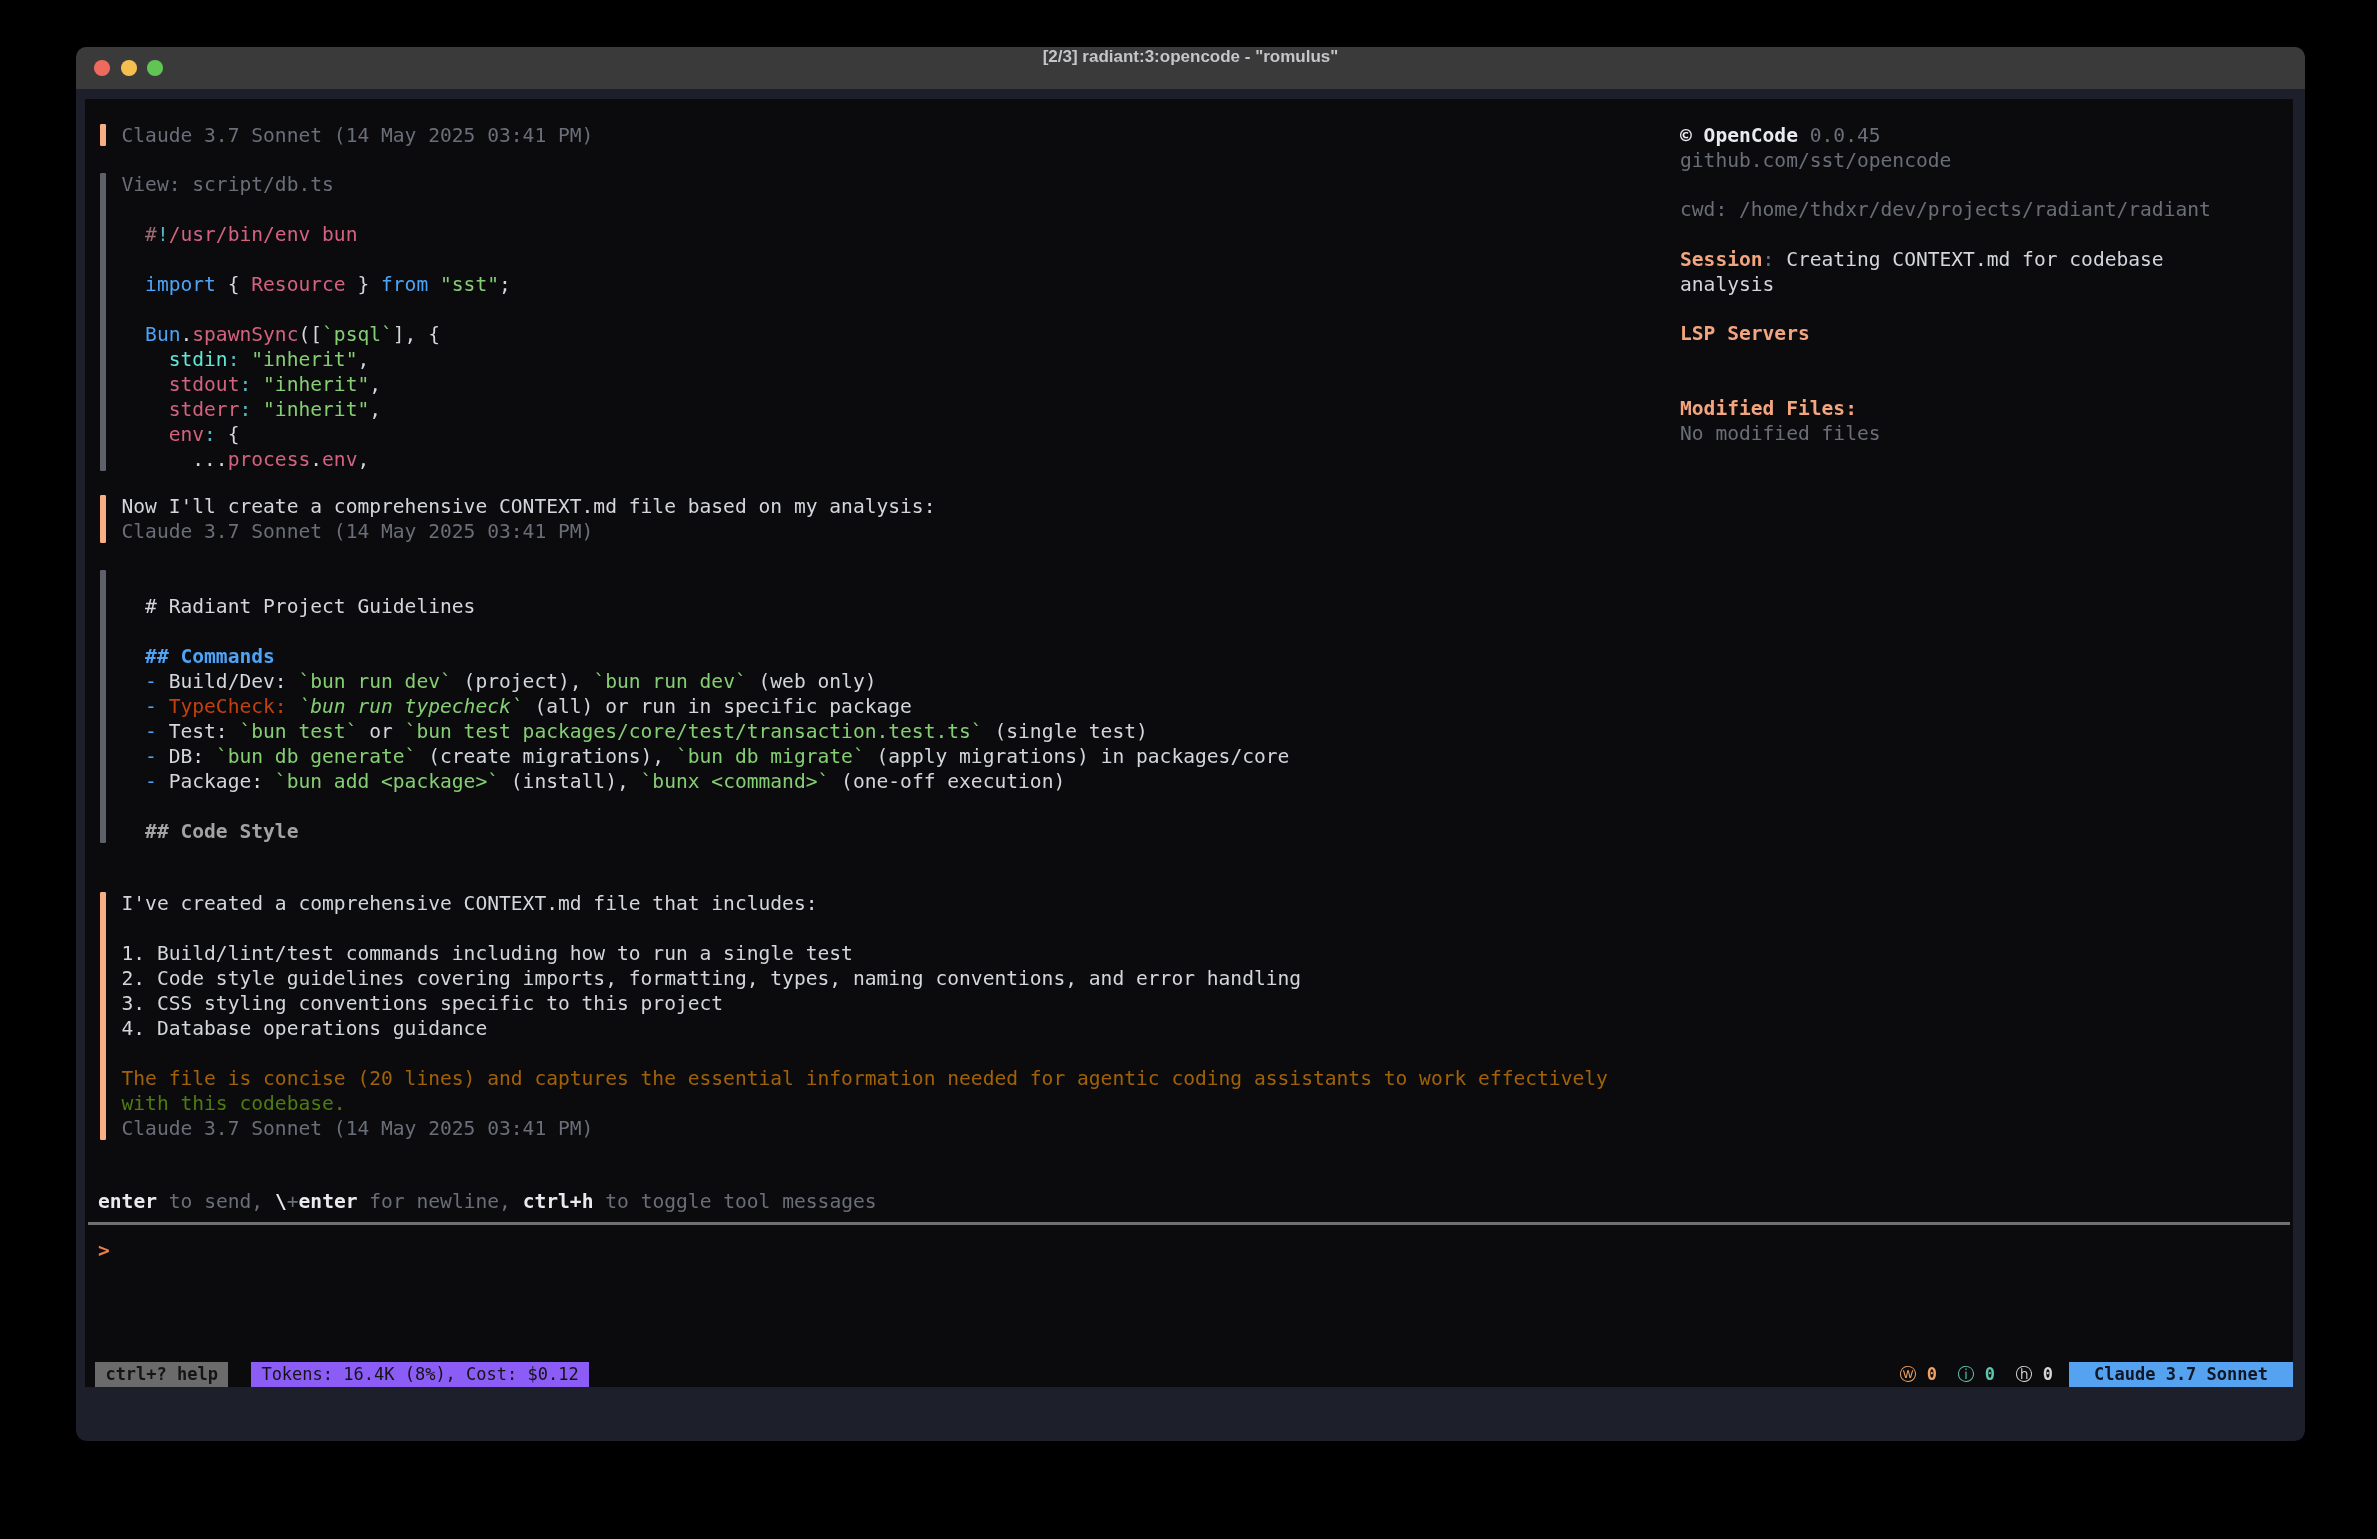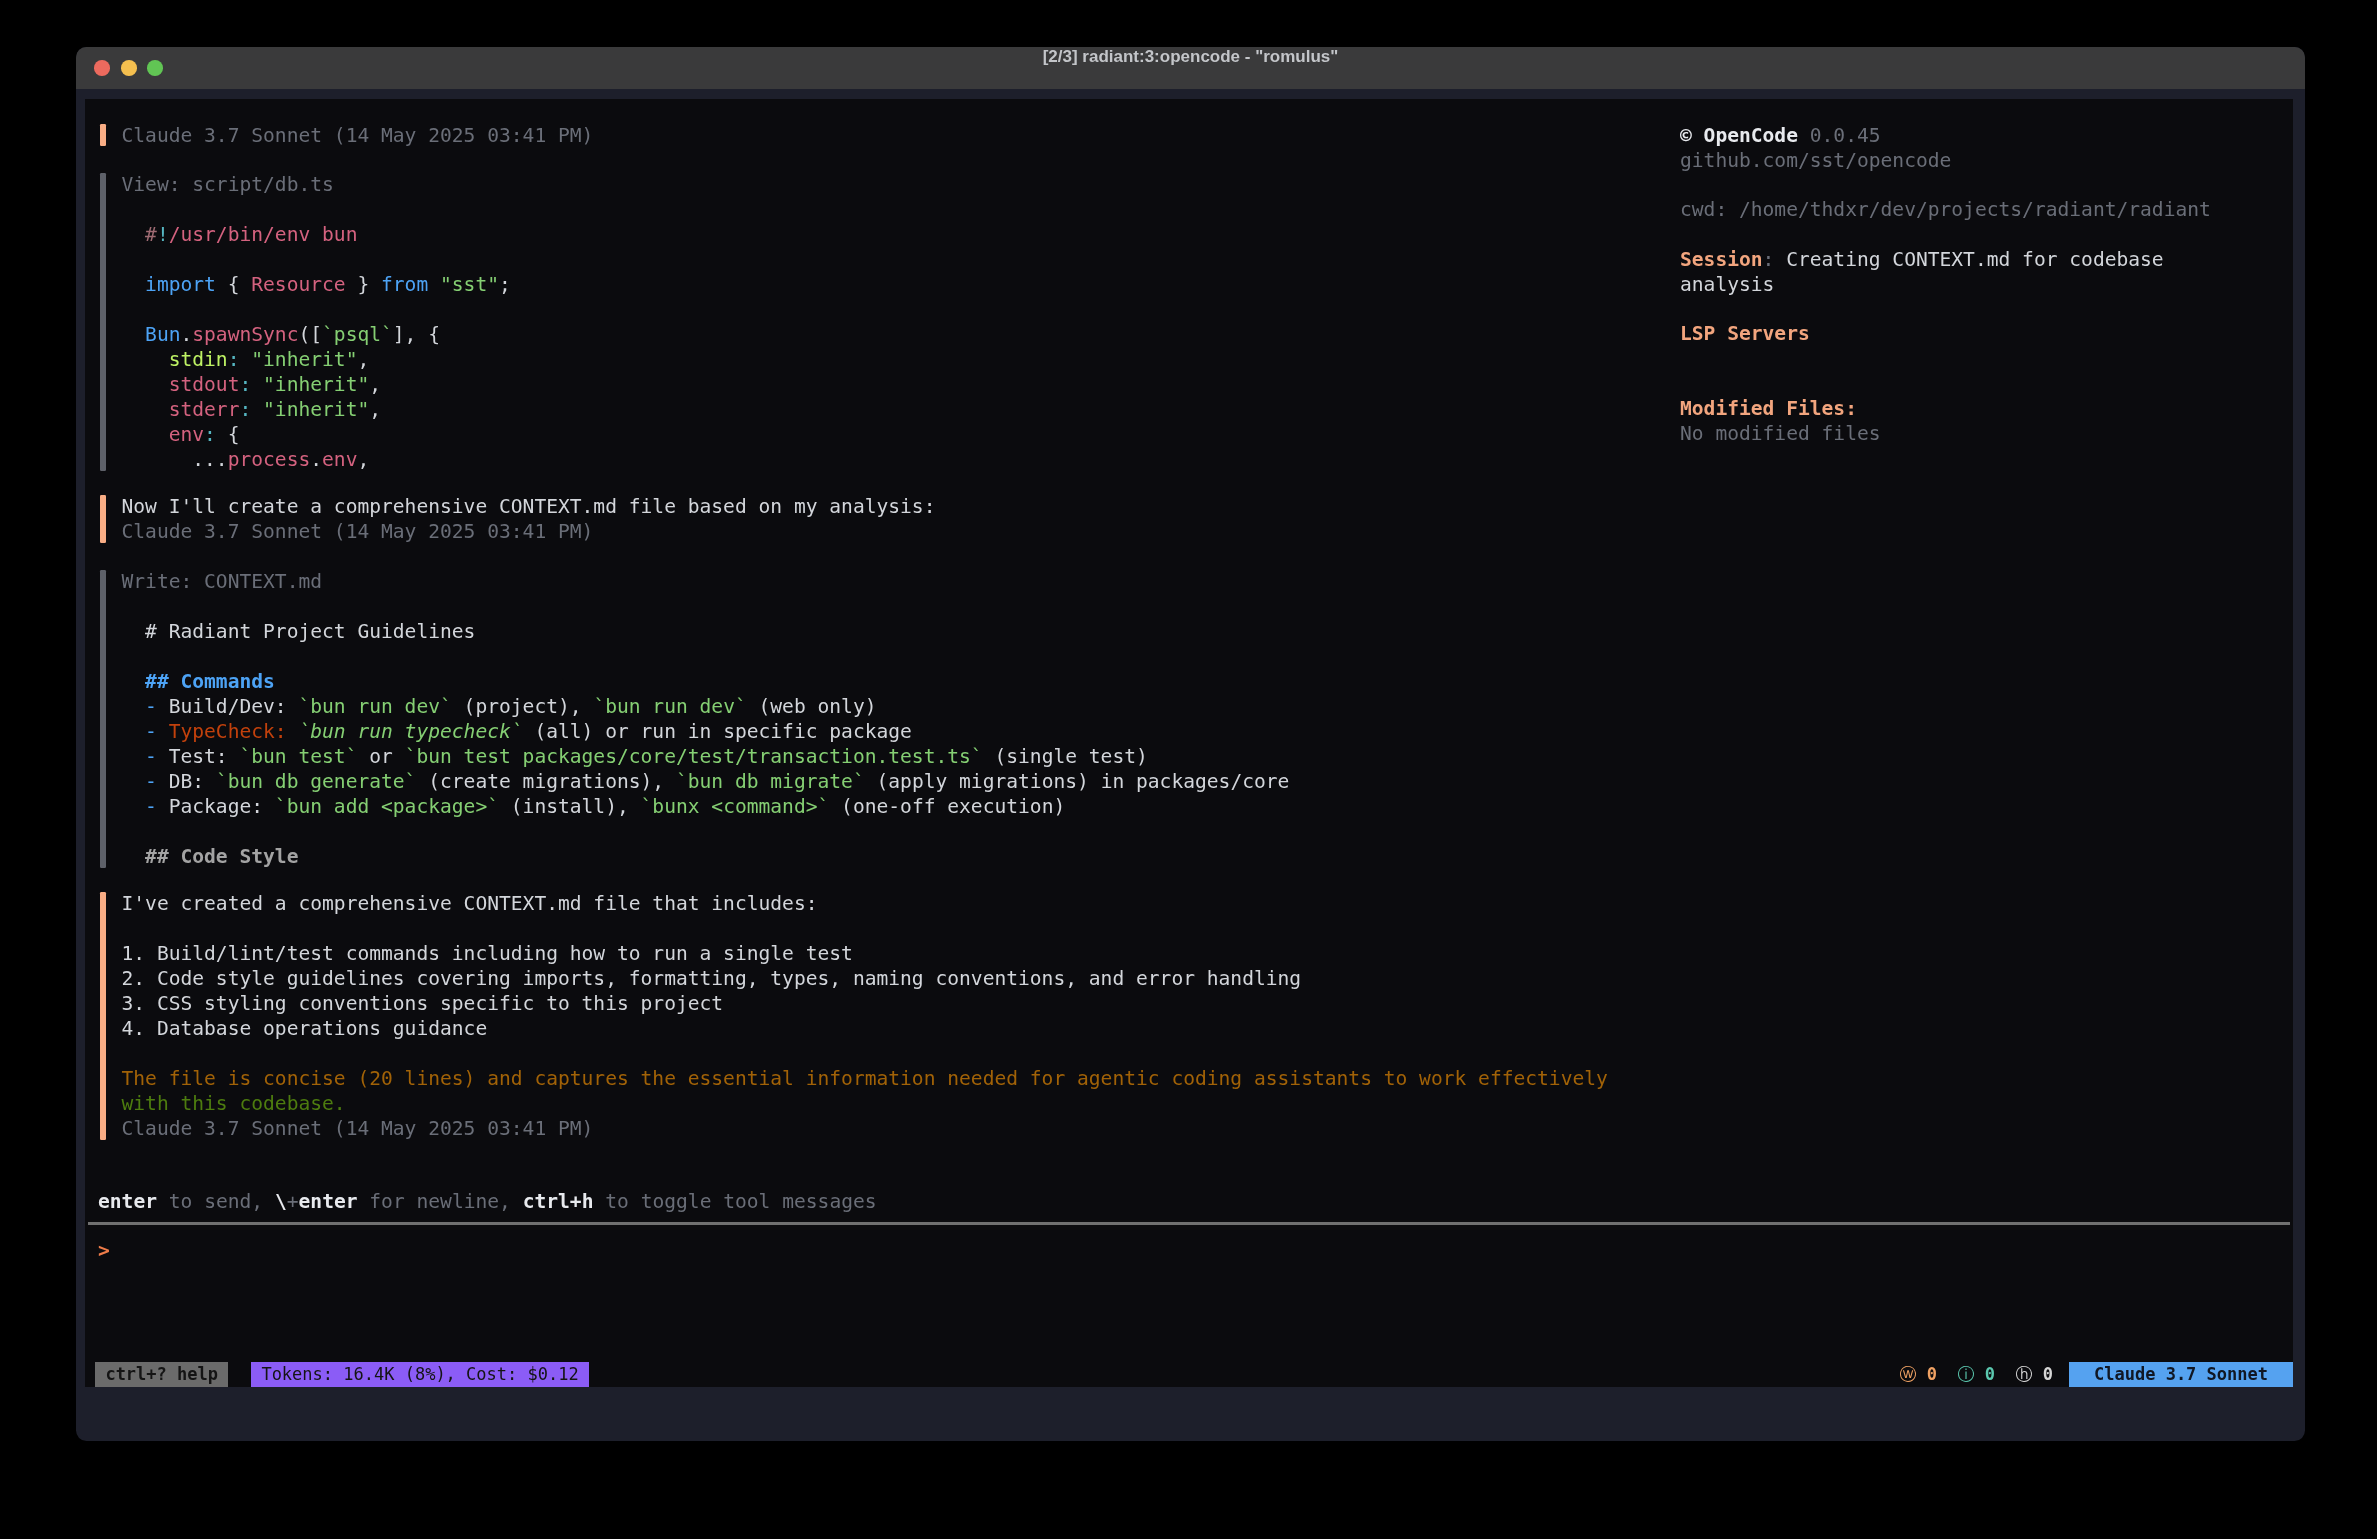--- a/index.html
+++ b/index.html
@@ -64,38 +64,37 @@
           <div class="block" style="top: 73px;">
             <div class="bar" style="background: rgb(94, 97, 105);"></div>
             <div class="lines">
               <div class="line"><span style="color: rgb(106, 110, 120);">View: script/db.ts</span></div>
               <div class="line"></div>
               <div class="line"><span style="color: rgb(211, 214, 219);">  </span><span style="color: rgb(159, 107, 115);">#</span><span style="color: rgb(86, 182, 194);">!</span><span style="color: rgb(212, 98, 127);">/usr/bin/env bun</span></div>
               <div class="line"></div>
               <div class="line"><span style="color: rgb(211, 214, 219);">  </span><span style="color: rgb(77, 163, 245);">import</span><span style="color: rgb(211, 214, 219);"> { </span><span style="color: rgb(212, 98, 127);">Resource</span><span style="color: rgb(211, 214, 219);"> } </span><span style="color: rgb(77, 163, 245);">from</span><span style="color: rgb(211, 214, 219);"> </span><span style="color: rgb(133, 207, 115);">"sst"</span><span style="color: rgb(211, 214, 219);">;</span></div>
               <div class="line"></div>
               <div class="line"><span style="color: rgb(211, 214, 219);">  </span><span style="color: rgb(77, 163, 245);">Bun</span><span style="color: rgb(211, 214, 219);">.</span><span style="color: rgb(212, 98, 127);">spawnSync</span><span style="color: rgb(211, 214, 219);">([</span><span style="color: rgb(133, 207, 115);">`psql`</span><span style="color: rgb(211, 214, 219);">], {</span></div>
-              <div class="line"><span style="color: rgb(211, 214, 219);">    </span><span style="color: #bef264;">stdin</span><span style="color: rgb(86, 182, 194);">:</span><span style="color: rgb(211, 214, 219);"> </span><span style="color: rgb(133, 207, 115);">"inherit"</span><span style="color: rgb(211, 214, 219);">,</span></div>
+              <div class="line"><span style="color: rgb(211, 214, 219);">    </span><span style="color: #5eead4;">stdin</span><span style="color: rgb(86, 182, 194);">:</span><span style="color: rgb(211, 214, 219);"> </span><span style="color: rgb(133, 207, 115);">"inherit"</span><span style="color: rgb(211, 214, 219);">,</span></div>
               <div class="line"><span style="color: rgb(211, 214, 219);">    </span><span style="color: rgb(212, 98, 127);">stdout</span><span style="color: rgb(86, 182, 194);">:</span><span style="color: rgb(211, 214, 219);"> </span><span style="color: rgb(133, 207, 115);">"inherit"</span><span style="color: rgb(211, 214, 219);">,</span></div>
               <div class="line"><span style="color: rgb(211, 214, 219);">    </span><span style="color: rgb(212, 98, 127);">stderr</span><span style="color: rgb(86, 182, 194);">:</span><span style="color: rgb(211, 214, 219);"> </span><span style="color: rgb(133, 207, 115);">"inherit"</span><span style="color: rgb(211, 214, 219);">,</span></div>
               <div class="line"><span style="color: rgb(211, 214, 219);">    </span><span style="color: rgb(212, 98, 127);">env</span><span style="color: rgb(86, 182, 194);">:</span><span style="color: rgb(211, 214, 219);"> {</span></div>
               <div class="line"><span style="color: rgb(211, 214, 219);">      ...</span><span style="color: rgb(212, 98, 127);">process</span><span style="color: rgb(211, 214, 219);">.</span><span style="color: rgb(212, 98, 127);">env</span><span style="color: rgb(211, 214, 219);">,</span></div>
             </div>
           </div>
           <div class="block" style="top: 395px;">
             <div class="bar" style="background: rgb(249, 173, 133);"></div>
             <div class="lines">
               <div class="line"><span style="color: rgb(211, 214, 219);">Now I'll create a comprehensive CONTEXT.md file based on my analysis:</span></div>
               <div class="line"><span style="color: rgb(106, 110, 120);">Claude 3.7 Sonnet (14 May 2025 03:41 PM)</span></div>
             </div>
           </div>
           <div class="block" style="top: 470px;">
             <div class="bar" style="background: rgb(94, 97, 105);"></div>
             <div class="lines">
-              <div class="line"><span style="color: rgb(106, 110, 120);">Write: CONTEXT.md</span></div>
               <div class="line"></div>
               <div class="line"><span style="color: rgb(211, 214, 219);">  # Radiant Project Guidelines</span></div>
               <div class="line"></div>
               <div class="line"><span style="color: rgb(77, 163, 245); font-weight: bold;">  ## Commands</span></div>
               <div class="line"><span style="color: rgb(211, 214, 219);">  </span><span style="color: rgb(77, 163, 245);">-</span><span style="color: rgb(211, 214, 219);"> Build/Dev: </span><span style="color: rgb(133, 207, 115);">`bun run dev`</span><span style="color: rgb(211, 214, 219);"> (project), </span><span style="color: rgb(133, 207, 115);">`bun run dev`</span><span style="color: rgb(211, 214, 219);"> (web only)</span></div>
               <div class="line"><span style="color: rgb(211, 214, 219);">  </span><span style="color: rgb(77, 163, 245);">-</span><span style="color: #c2410c;"> TypeCheck: </span><span style="color: rgb(133, 207, 115); font-style: italic;">`bun run typecheck`</span><span style="color: rgb(211, 214, 219);"> (all) or run in specific package</span></div>
               <div class="line"><span style="color: rgb(211, 214, 219);">  </span><span style="color: rgb(77, 163, 245);">-</span><span style="color: rgb(211, 214, 219);"> Test: </span><span style="color: rgb(133, 207, 115);">`bun test`</span><span style="color: rgb(211, 214, 219);"> or </span><span style="color: rgb(133, 207, 115);">`bun test packages/core/test/transaction.test.ts`</span><span style="color: rgb(211, 214, 219);"> (single test)</span></div>
               <div class="line"><span style="color: rgb(211, 214, 219);">  </span><span style="color: rgb(77, 163, 245);">-</span><span style="color: rgb(211, 214, 219);"> DB: </span><span style="color: rgb(133, 207, 115);">`bun db generate`</span><span style="color: rgb(211, 214, 219);"> (create migrations), </span><span style="color: rgb(133, 207, 115);">`bun db migrate`</span><span style="color: rgb(211, 214, 219);"> (apply migrations) in packages/core</span></div>
               <div class="line"><span style="color: rgb(211, 214, 219);">  </span><span style="color: rgb(77, 163, 245);">-</span><span style="color: rgb(211, 214, 219);"> Package: </span><span style="color: rgb(133, 207, 115);">`bun add &lt;package&gt;`</span><span style="color: rgb(211, 214, 219);"> (install), </span><span style="color: rgb(133, 207, 115);">`bunx &lt;command&gt;`</span><span style="color: rgb(211, 214, 219);"> (one-off execution)</span></div>
               <div class="line"></div>

